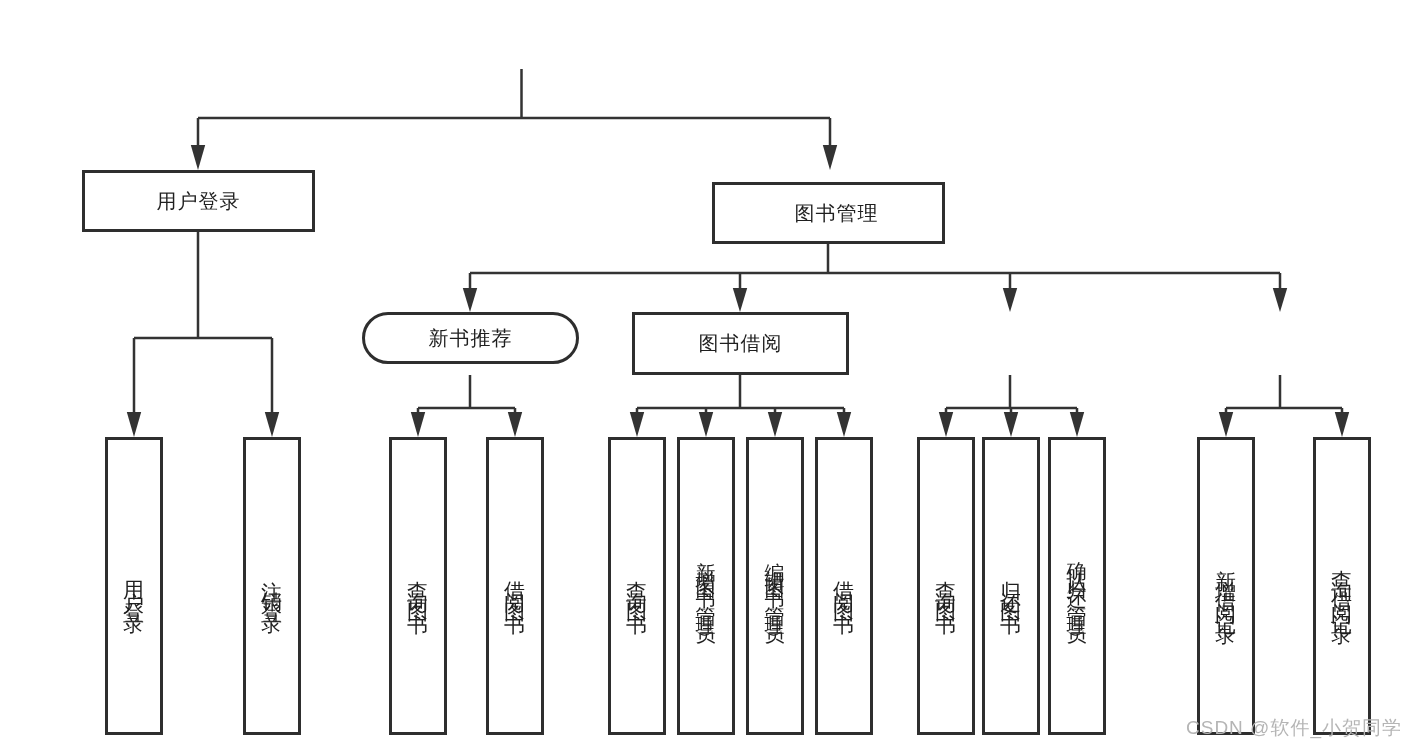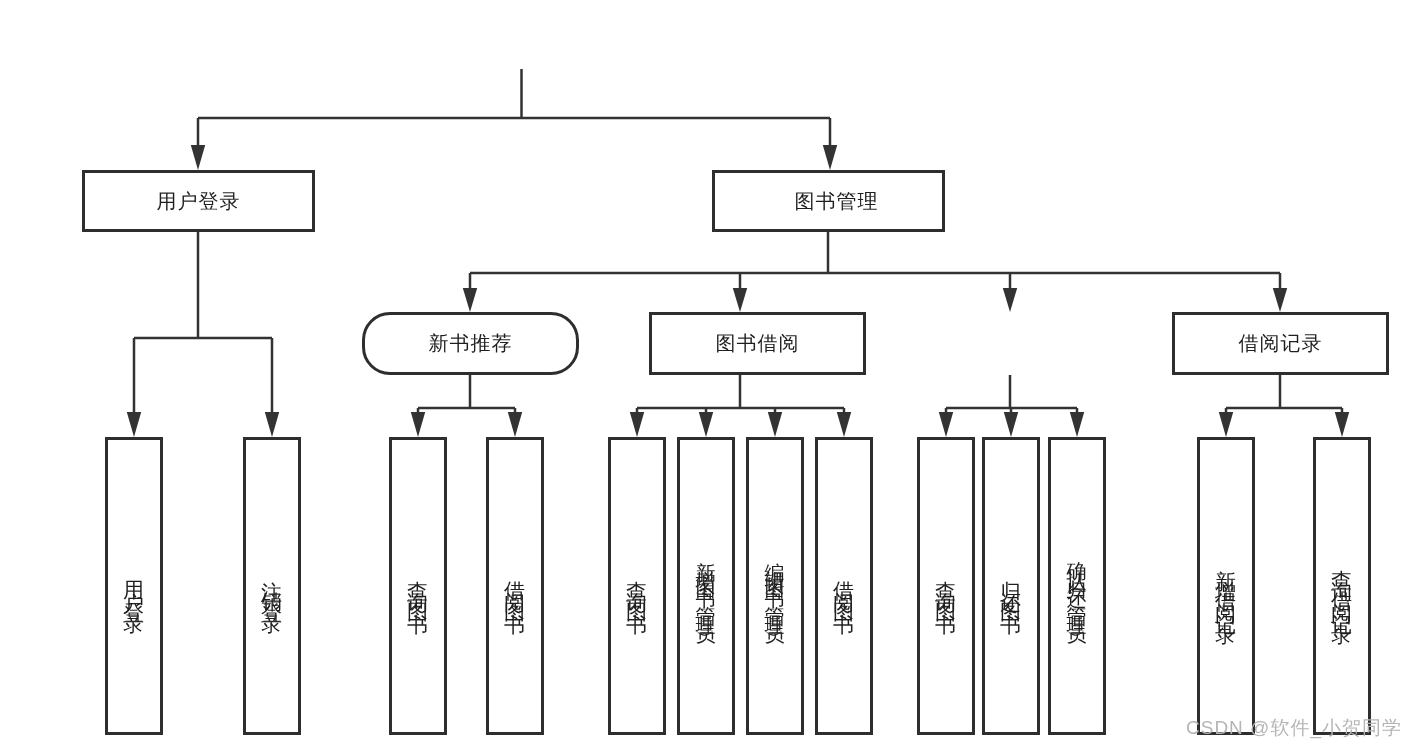--- a/index.html
+++ b/index.html
@@ -108,25 +108,24 @@
     <polygon points="1003.8,412 1018.2,412 1011,437"></polygon>
     <polygon points="1069.8,412 1084.2,412 1077,437"></polygon>
 
     <path d="M1280 375 V408 M1226 408 H1342 M1226 408 V414 M1342 408 V414"></path>
     <polygon points="1218.8,412 1233.2,412 1226,437"></polygon>
     <polygon points="1334.8,412 1349.2,412 1342,437"></polygon>
   </svg>
 
 
   <div class="hnode" style="left:82px; top:170px; width:233px; height:62px;">用户登录</div>
-  <div class="hnode" style="left:712px; top:170px; width:233px; height:62px;padding-left:16px;">图书管理</div>
+  <div class="hnode" style="left:712px; top:182px; width:233px; height:62px;padding-left:16px;">图书管理</div>
 
-  <div class="hnode" style="left:362px; top:312px; width:217px; height:63px;border-radius:28px;">新书推荐</div>
-  <div class="hnode" style="left:632px; top:312px; width:217px; height:63px;margin-left:17px;">图书借阅</div>
-  <div class="hnode" style="left:1172px; top:312px; width:217px; height:63px;">借阅记录</div>
+  <div class="hnode" style="left:362px; top:312px; width:217px; height:52px;border-radius:28px;">新书推荐</div>
+  <div class="hnode" style="left:632px; top:312px; width:217px; height:63px;">图书借阅</div>
 
   <div class="vnode" style="left:105px;">用户登录</div>
   <div class="vnode" style="left:243px;">注销登录</div>
 
   <div class="vnode" style="left:389px;">查询图书</div>
   <div class="vnode" style="left:486px;">借阅图书</div>
 
   <div class="vnode" style="left:608px;">查询图书</div>
   <div class="vnode long" style="left:677px;">新增图书（管理员）</div>
   <div class="vnode long" style="left:746px;">编辑图书（管理员）</div>

